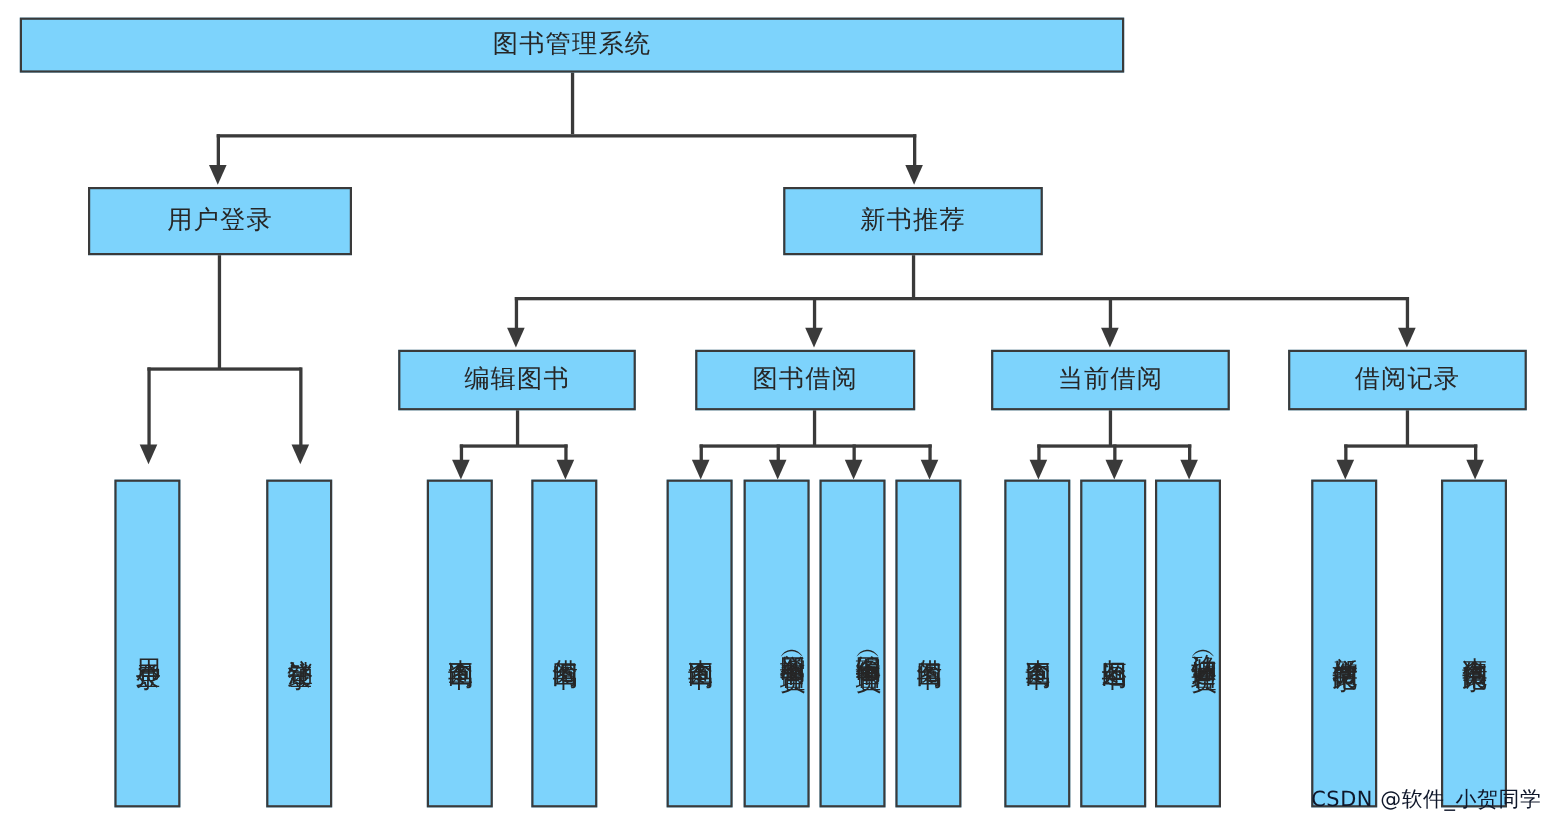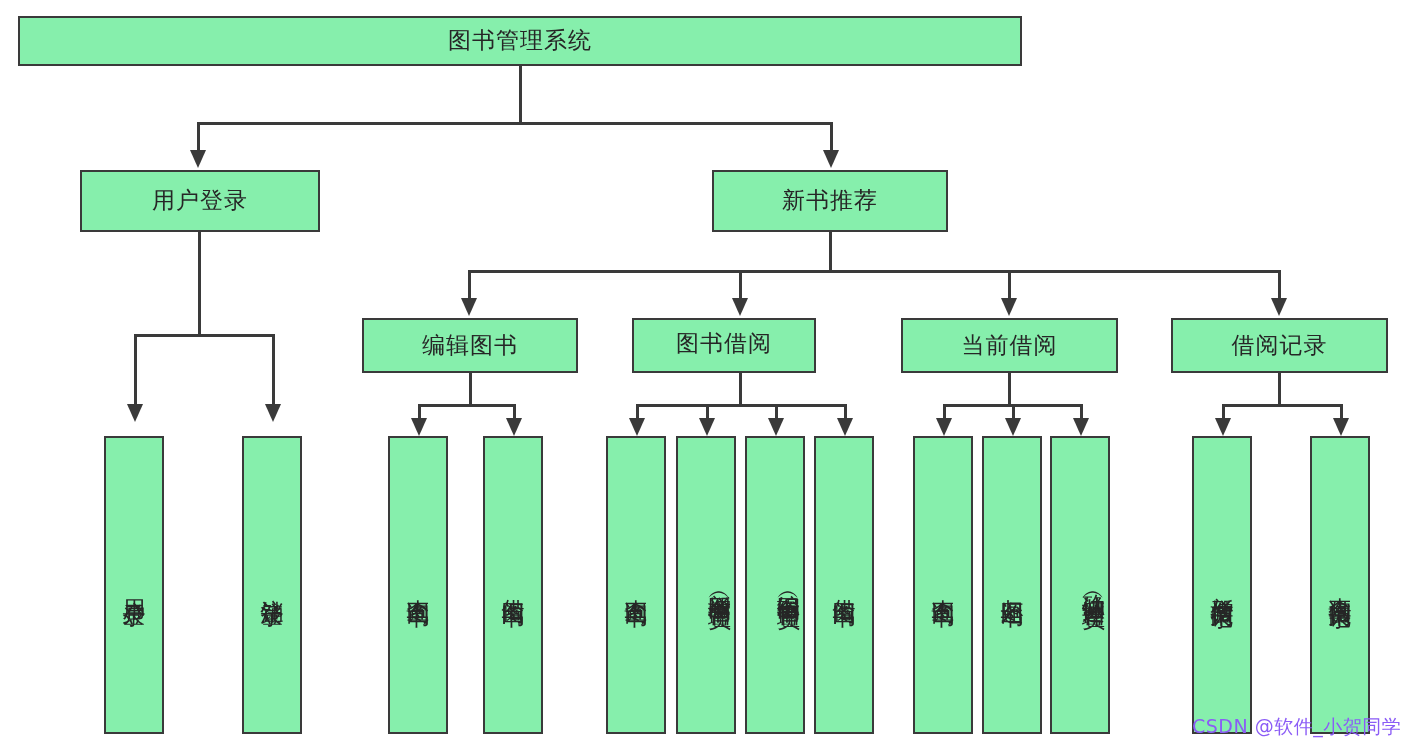--- a/index.html
+++ b/index.html
@@ -14,21 +14,21 @@
     position: relative;
     width: 1405px;
     height: 747px;
     background: #ffffff;
     overflow: hidden;
   }
   .node {
     position: absolute;
     box-sizing: border-box;
     border: 2.5px solid #3a3a3a;
-    background: #86efac;
+    background: #7dd3fc;
     color: #262626;
     display: flex;
     align-items: center;
     justify-content: center;
     text-align: center;
   }
   .node.horiz {
     font-size: 23px;
     letter-spacing: 1px;
     line-height: 1.2;
@@ -58,21 +58,21 @@
   .arrow {
     position: absolute;
     width: 0;
     height: 0;
     border-left: 8px solid transparent;
     border-right: 8px solid transparent;
     border-top: 18px solid #3a3a3a;
   }
   .watermark {
     position: absolute;
-    color: #8b5cf6;
+    color: #0f172a;
     font-size: 19px;
     letter-spacing: 0.5px;
     white-space: nowrap;
     pointer-events: none;
   }
 </style>
 </head>
 <body>
 
 <div id="canvas">
@@ -103,21 +103,21 @@
   <div class="edge v" style="left:468px; top:270px; height:30px;"></div>
   <div class="arrow" style="left:461px; top:298px;"></div>
   <div class="edge v" style="left:739px; top:270px; height:30px;"></div>
   <div class="arrow" style="left:732px; top:298px;"></div>
   <div class="edge v" style="left:1008px; top:270px; height:30px;"></div>
   <div class="arrow" style="left:1001px; top:298px;"></div>
   <div class="edge v" style="left:1278px; top:270px; height:30px;"></div>
   <div class="arrow" style="left:1271px; top:298px;"></div>
 
   <div class="node horiz" style="left:362px; top:318px; width:216px; height:55px;">编辑图书</div>
-  <div class="node horiz" style="left:632px; top:318px; width:184px; height:55px;font-family:Liberation Mono, monospace;">图书借阅</div>
+  <div class="node horiz" style="left:632px; top:318px; width:200px; height:55px;">图书借阅</div>
   <div class="node horiz" style="left:1171px; top:318px; width:217px; height:55px;">借阅记录</div>
   <div class="node horiz" style="left:901px; top:318px; width:217px; height:55px;">当前借阅</div>
 
   <div class="edge v" style="left:469px; top:373px; height:33px;"></div>
   <div class="edge h" style="left:418px; top:404px; width:98px;"></div>
   <div class="edge v" style="left:418px; top:404px; height:18px;"></div>
   <div class="arrow" style="left:411px; top:418px;"></div>
   <div class="edge v" style="left:513px; top:404px; height:18px;"></div>
   <div class="arrow" style="left:506px; top:418px;"></div>
 

